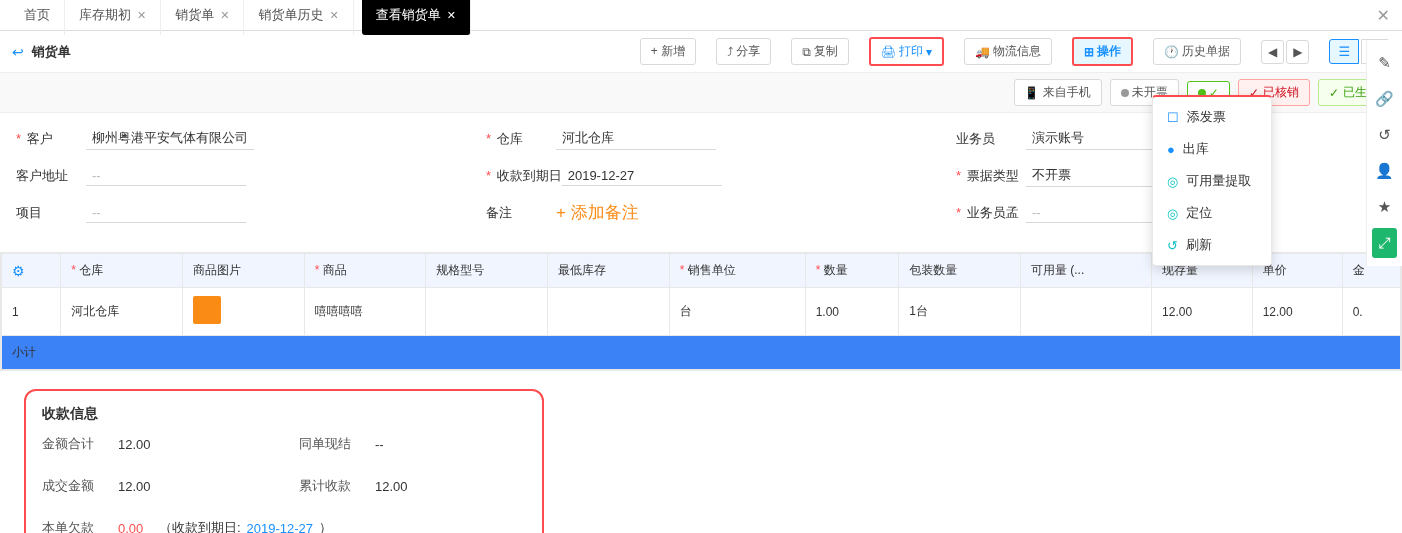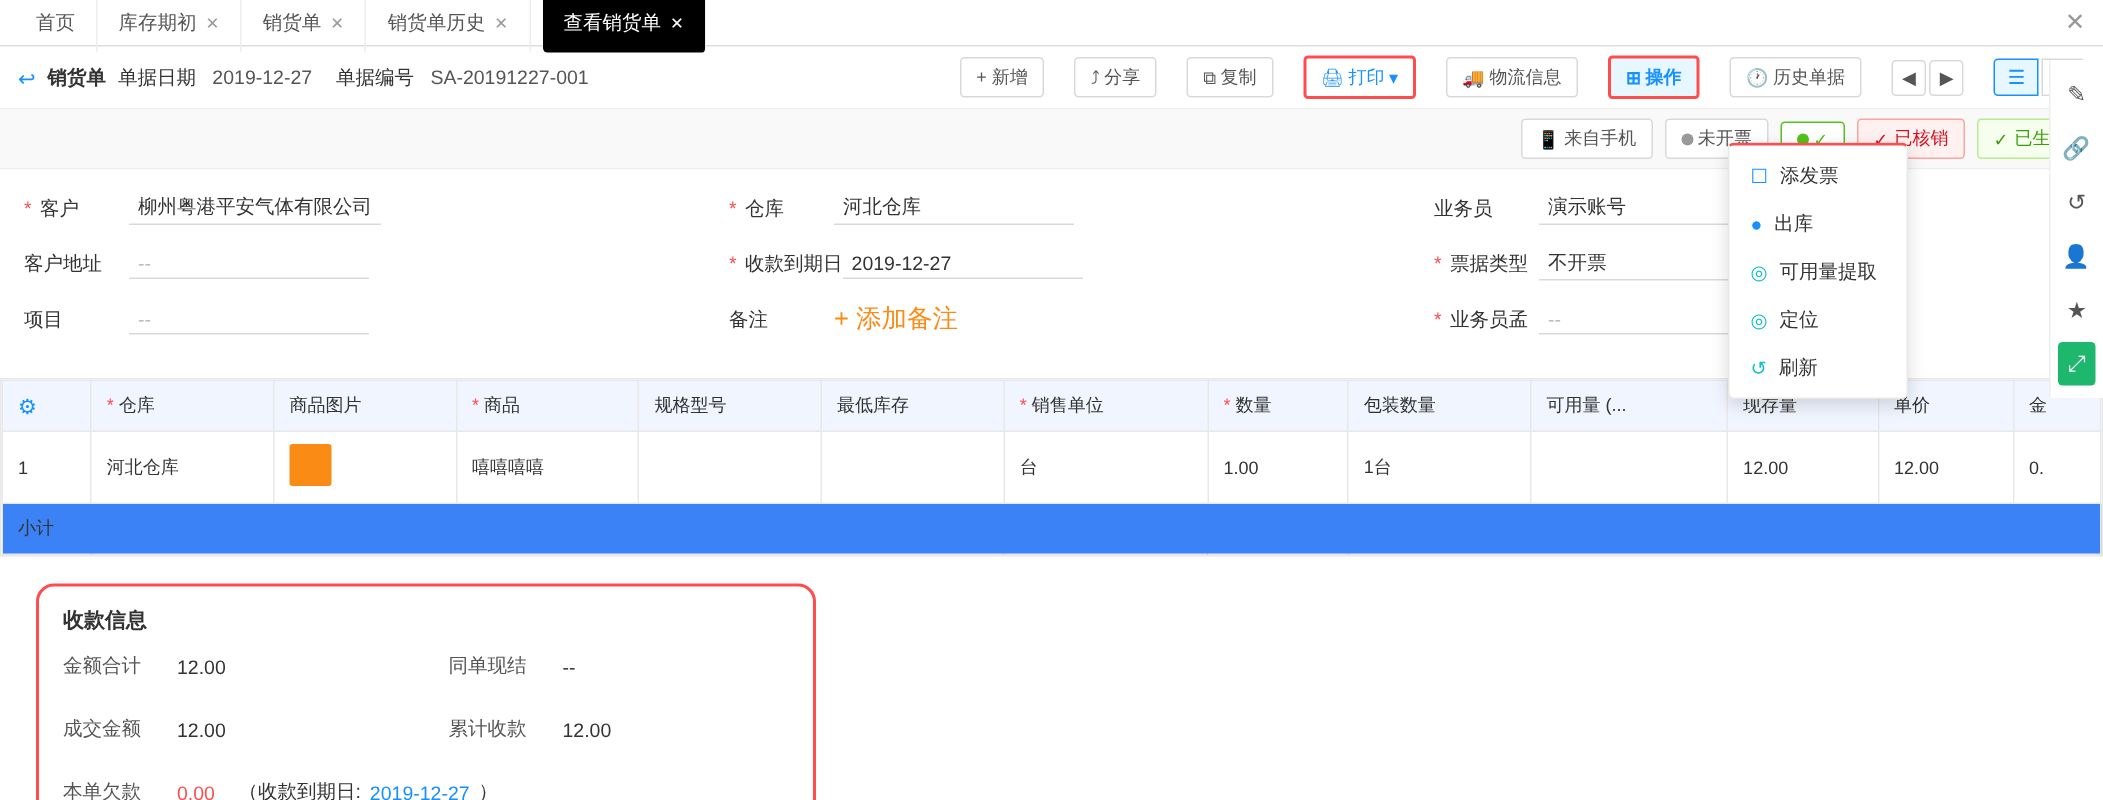--- a/index.html
+++ b/index.html
@@ -154,32 +154,20 @@
   </div>
   <span class="tab-close-x">✕</span>
 </div>
 
 <div class="main-area">
 
   <div class="doc-toolbar">
     <div class="doc-title-area">
       <span class="doc-icon">↩</span>
       <span class="doc-type-label">销货单</span>
-    </div>
-    <div class="doc-meta">
-      <span>
-        <span class="label">单据日期</span>
-        &nbsp;
-        <span>2019-12-27</span>
-      </span>
-      <span>
-        <span class="label">单据编号</span>
-        &nbsp;
-        <span>SA-20191227-001</span>
-      </span>
     </div>
     <div class="toolbar-right">
       <button class="toolbar-btn">+ 新增</button>
       <button class="toolbar-btn">
         <span>⤴</span>
         <span>分享</span>
       </button>
       <button class="toolbar-btn">
         <span>⧉</span>
         <span>复制</span>

